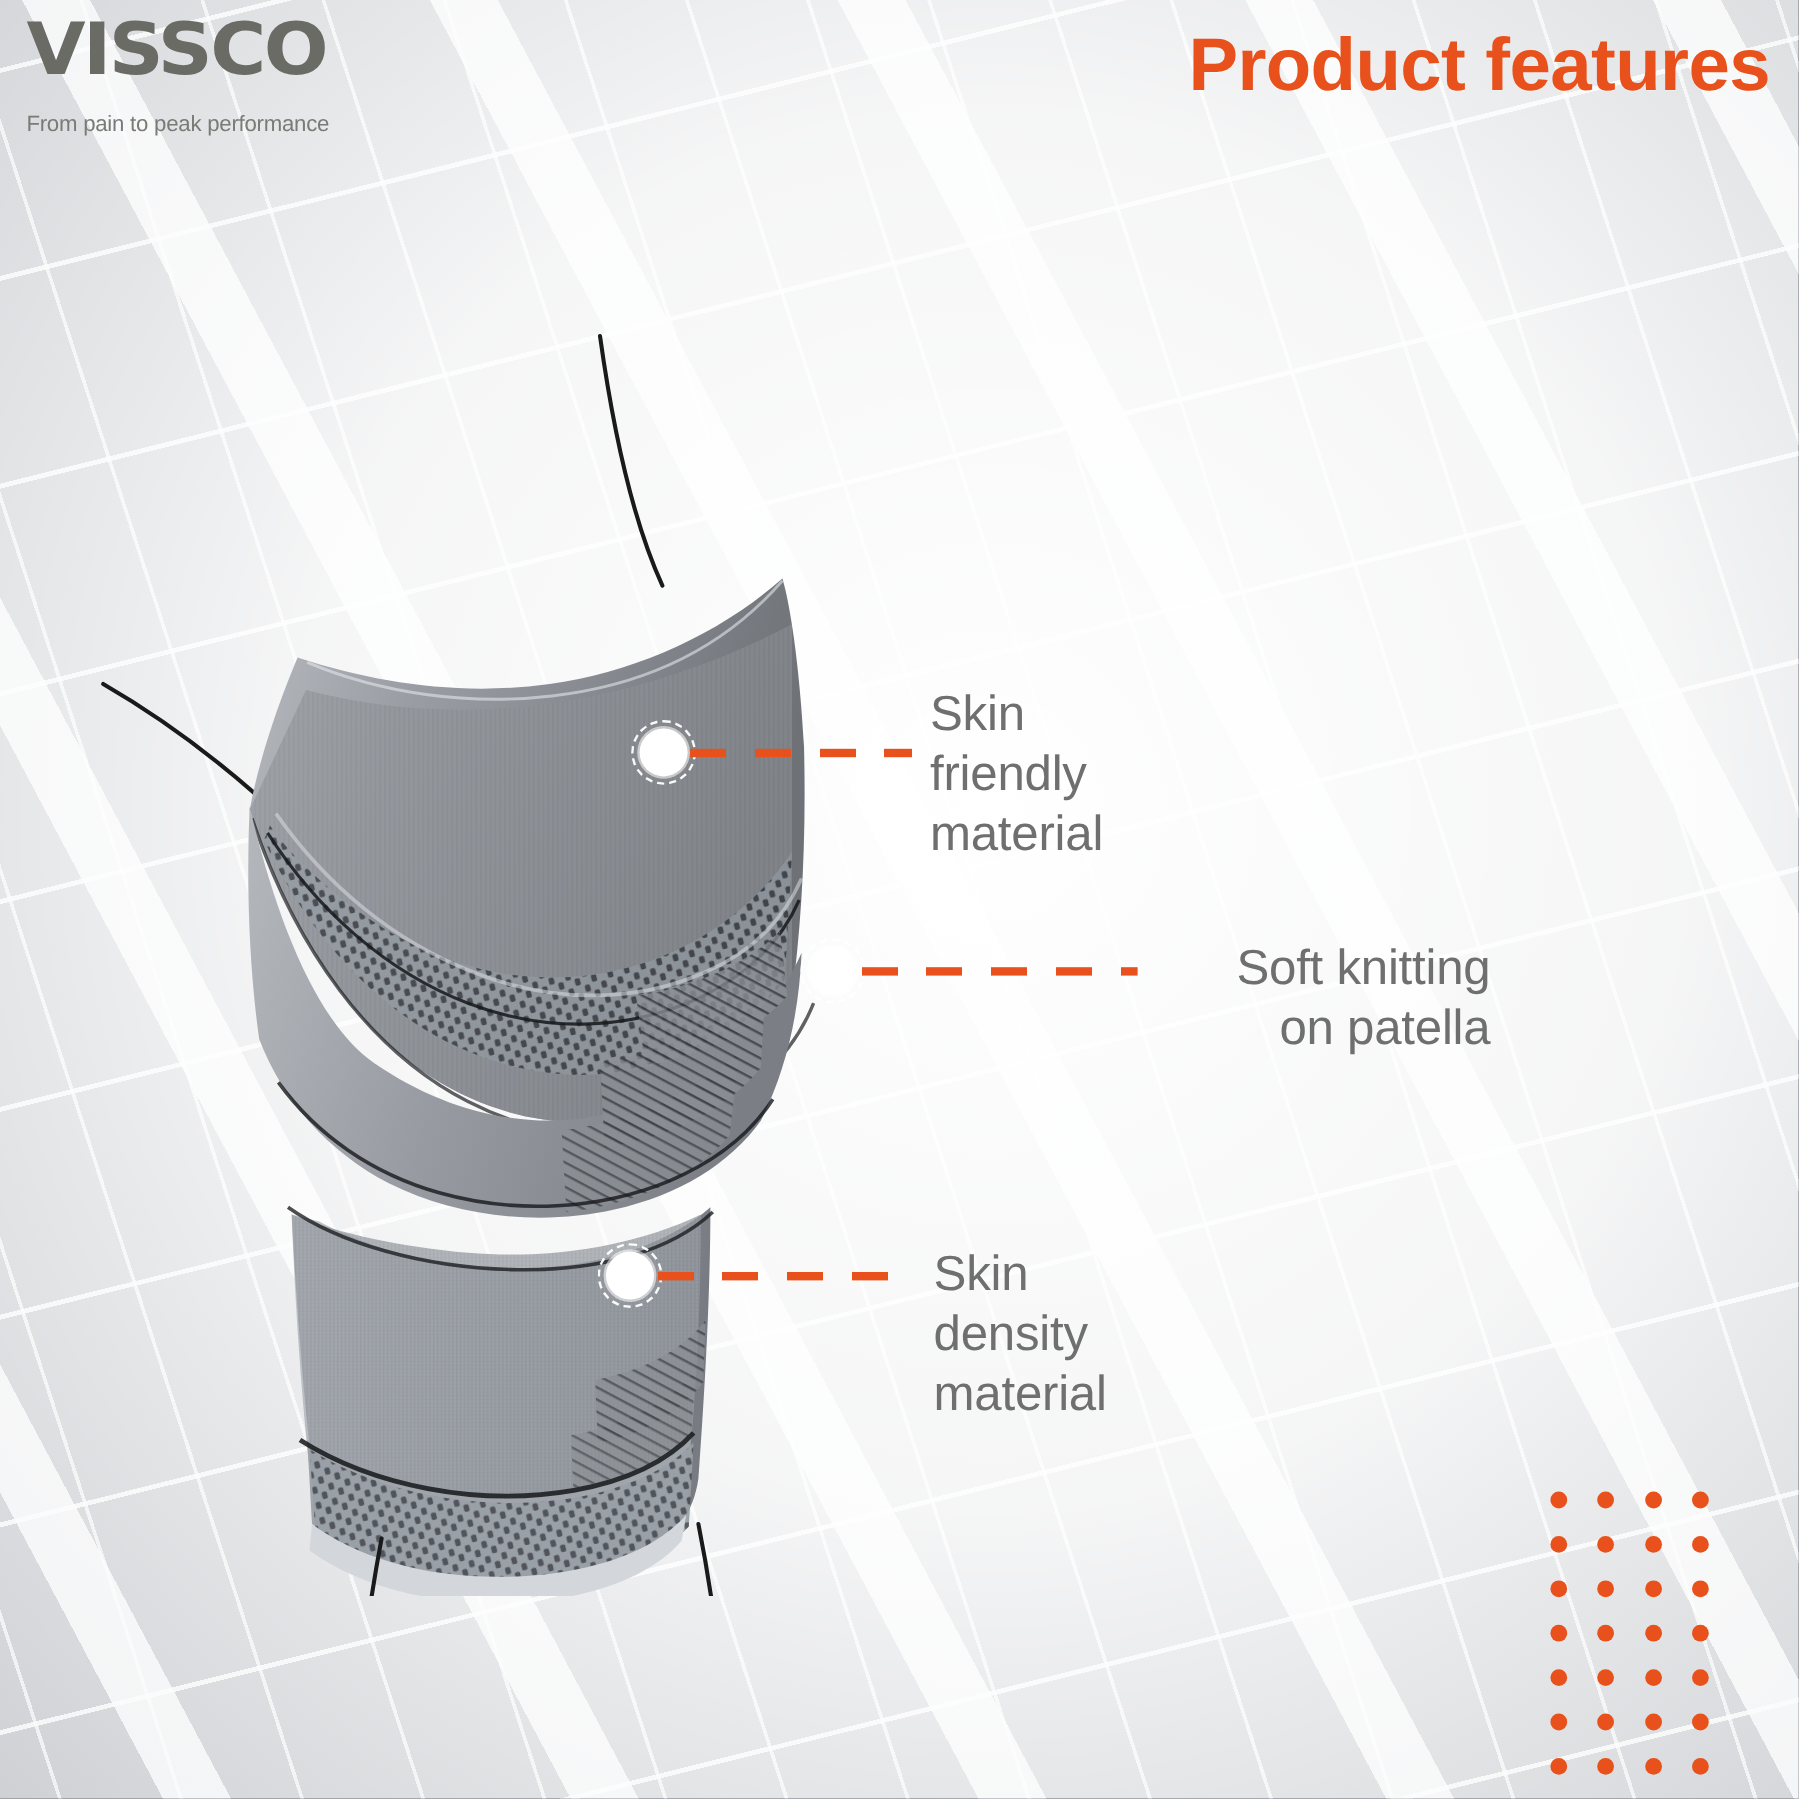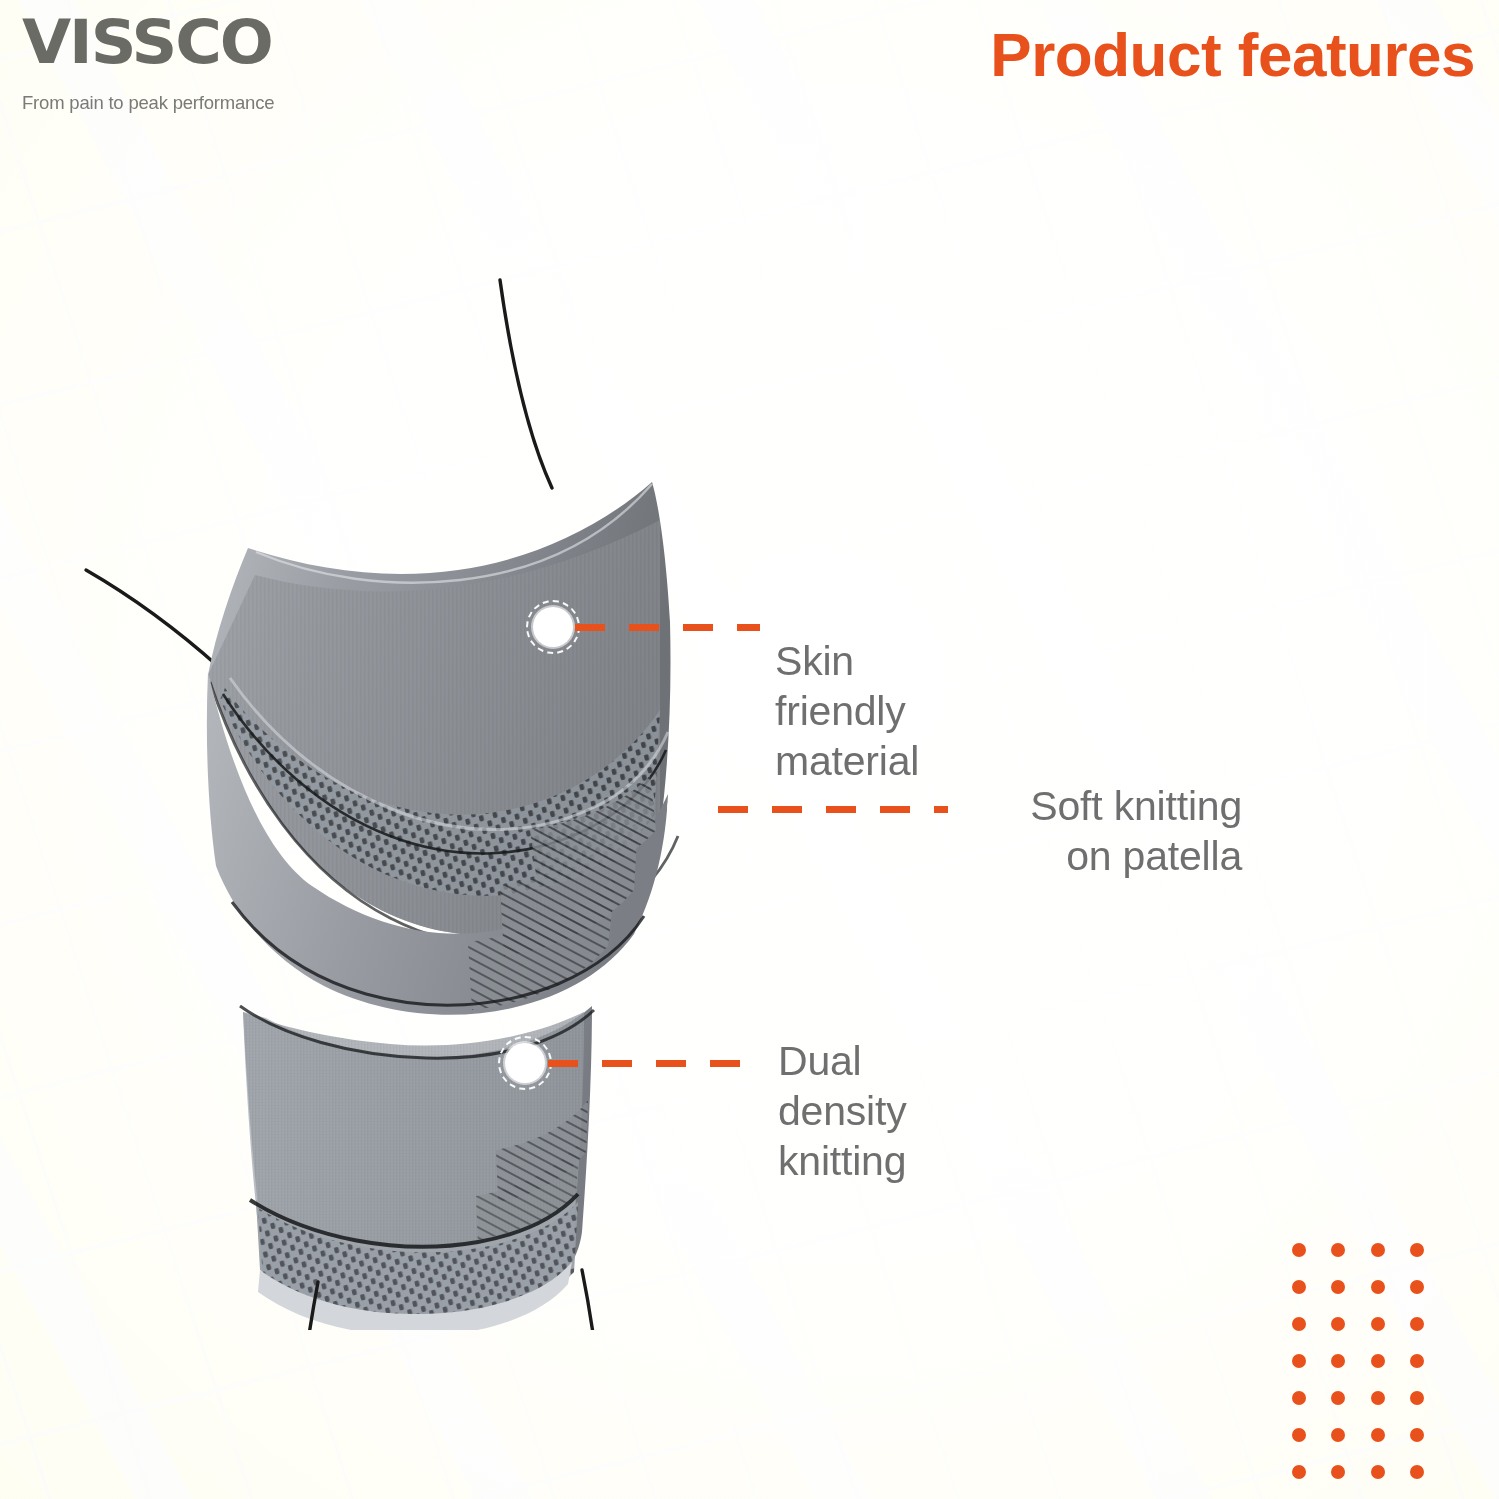--- a/index.html
+++ b/index.html
@@ -5,21 +5,21 @@
 <style>
   html, body {
     margin: 0;
     padding: 0;
     background: #ffffff;
   }
   #stage {
     position: relative;
     width: 1499px;
     height: 1499px;
-    background: #fef9c3;
+    background: #0f172a;
     overflow: hidden;
     font-family: "Liberation Sans", "DejaVu Sans", sans-serif;
   }
 
   
   .bg-layer {
     position: absolute;
     inset: 0;
     pointer-events: none;
   }
@@ -325,34 +325,34 @@
                L508,1014 C486,1040 444,1058 392,1064 C312,1072 242,1054 198,1022 Z" fill="#d3d6da"></path>
 
       <path d="M258,1012 C246,1076 238,1140 236,1198" fill="none" stroke="#1a1a1a" stroke-width="3.4" stroke-linecap="round"></path>
       <path d="M522,1000 C534,1060 542,1124 544,1184" fill="none" stroke="#1a1a1a" stroke-width="3.4" stroke-linecap="round"></path>
     </svg>
   </div>
 
   <div class="callout">
     <div class="marker" style="left:533px; top:607px;"></div>
     <div class="dash-line" style="left:575px; top:624px; width:185px;"></div>
-    <div class="callout-label" style="left:775px; top:636px;">Skin friendly material</div>
+    <div class="callout-label" style="left:775px; top:569px;">Skin friendly material</div>
   </div>
 
   <div class="callout">
     <div class="marker" style="left:674px; top:789px;"></div>
     <div class="dash-line" style="left:718px; top:806px; width:230px;"></div>
     <div class="callout-label right-al" style="left:628px; top:781px; width:614px;">Soft knitting
 on patella</div>
   </div>
 
   <div class="callout">
     <div class="marker" style="left:505px; top:1043px;"></div>
     <div class="dash-line" style="left:548px; top:1060px; width:210px;"></div>
-    <div class="callout-label" style="left:778px; top:1036px;">Dual density knitting</div>
+    <div class="callout-label" style="left:778px; top:1036px;">Skin density material</div>
   </div>
 
   <div class="dot-grid">
       <i style="background: rgb(232, 81, 27);"></i>
       <i style="background: rgb(232, 81, 27);"></i>
       <i style="background: rgb(232, 81, 27);"></i>
       <i style="background: rgb(232, 81, 27);"></i>
       <i style="background: rgb(232, 81, 27);"></i>
       <i style="background: rgb(232, 81, 27);"></i>
       <i style="background: rgb(232, 81, 27);"></i>

